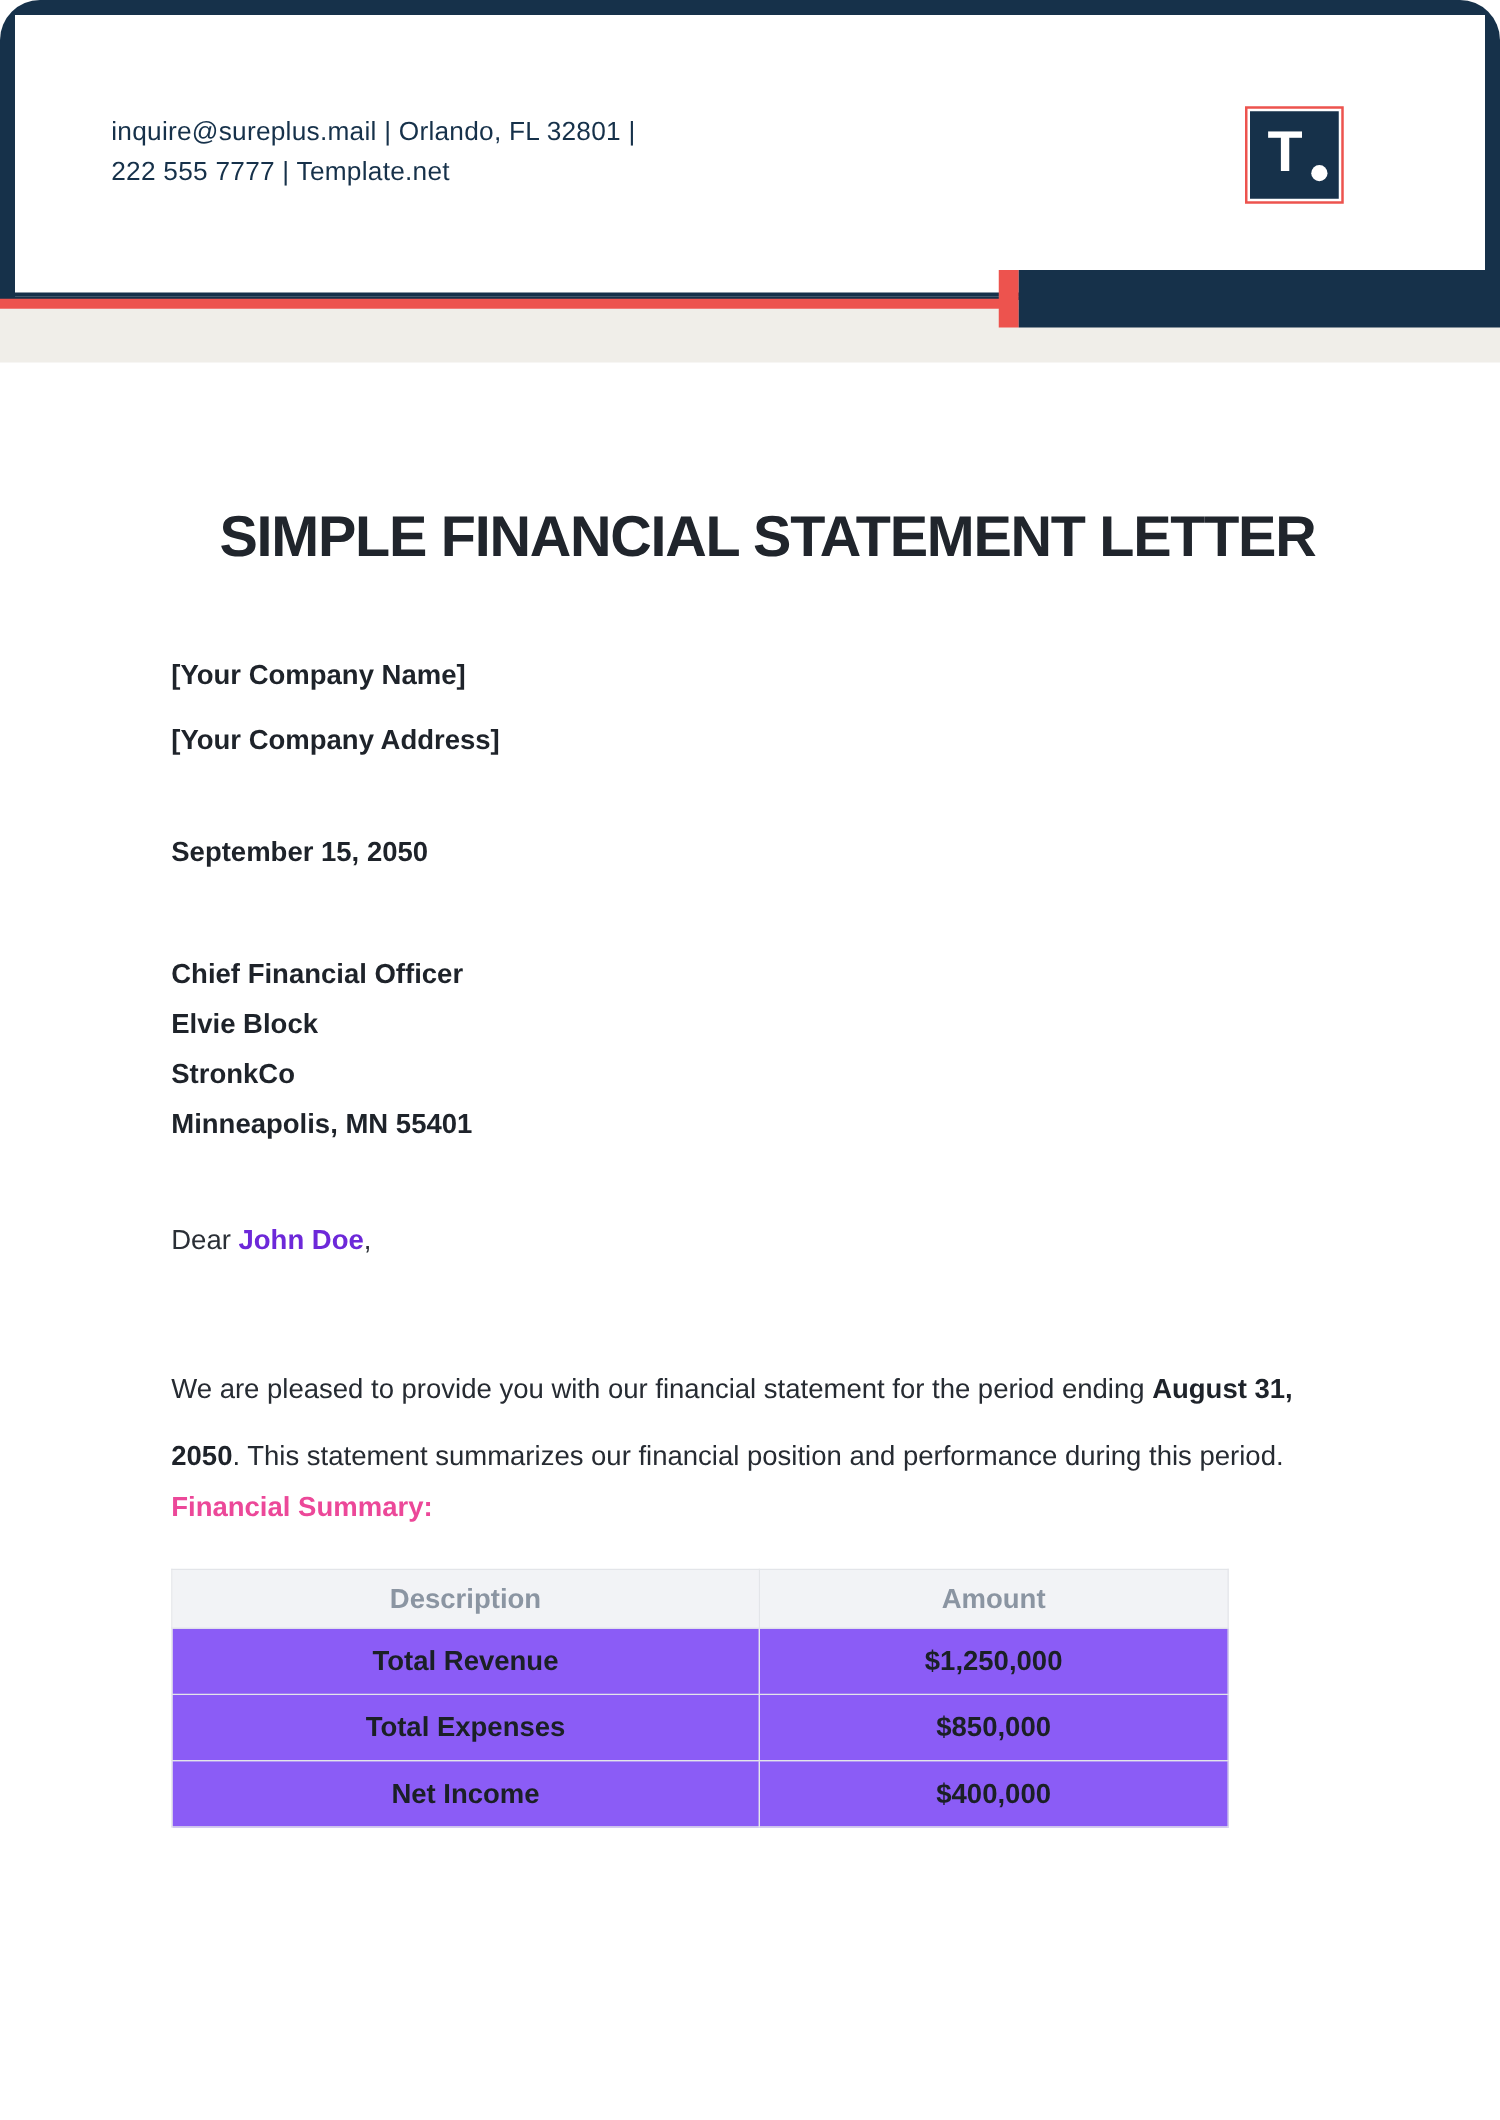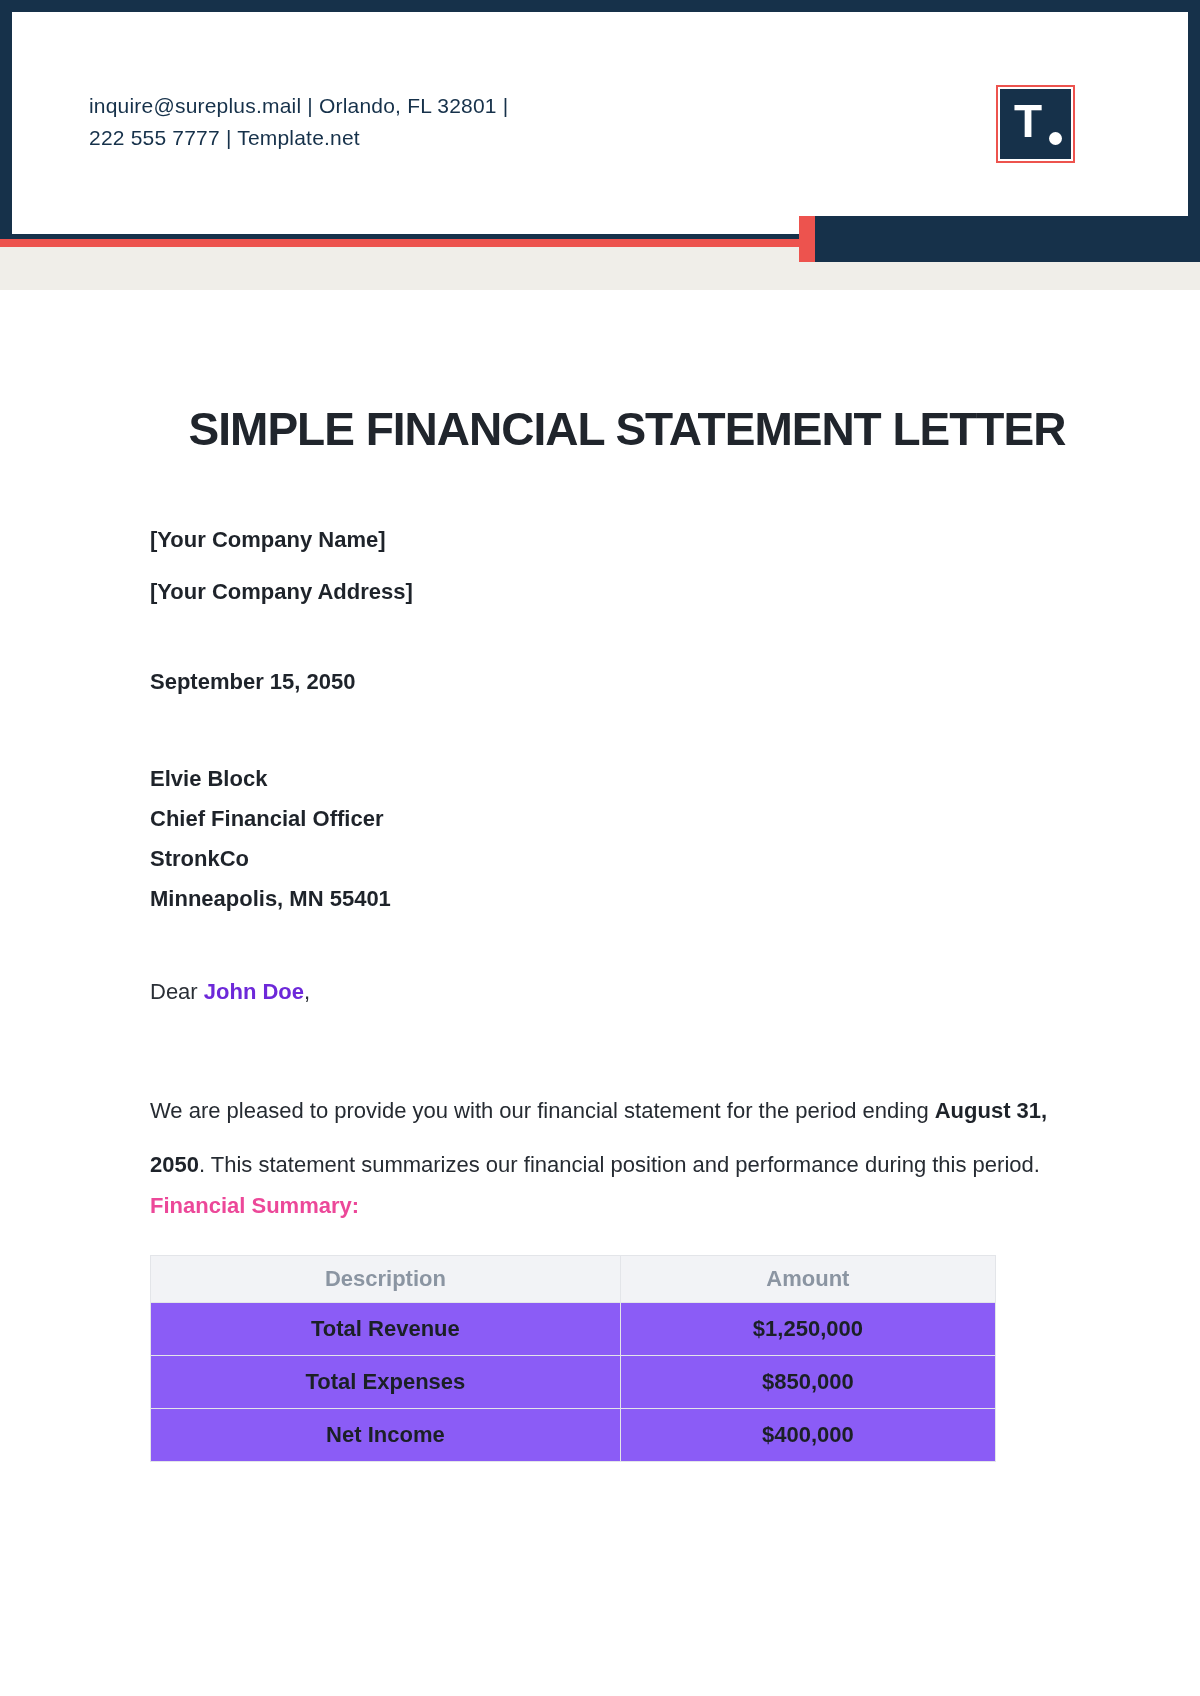--- a/index.html
+++ b/index.html
@@ -2,21 +2,21 @@
 <html><head>
 <meta charset="utf-8">
 <style>
   * { margin: 0; padding: 0; box-sizing: border-box; }
   html, body { background: #ffffff; }
   body {
     width: 1200px; height: 1696px;
     font-family: "Liberation Sans", "DejaVu Sans", sans-serif;
     position: relative;
   }
-  .page { position: relative; width: 1200px; height: 1696px; overflow: hidden; background: #ffffff; }
+  .page { position: relative; width: 1200px; height: 1696px; overflow: hidden; background: #ffffff; border-radius: 32px; }
 
   
   .header-bg {
     position: absolute; left: 0; top: 0; width: 1200px; height: 240px;
     background: #16314a; z-index: 1;
   }
   .header-card {
     position: absolute; left: 12px; top: 12px; width: 1176px; height: 225px;
     background: #ffffff; border-bottom: 3px solid #16314a; z-index: 2;
   }
@@ -51,21 +51,21 @@
     position: absolute; left: 14px; top: 6px;
     color: #ffffff; font-size: 46px; font-weight: 700; line-height: 52px;
     font-family: "Liberation Sans", sans-serif;
   }
   .logo-dot {
     position: absolute; right: 9px; bottom: 14px; width: 13px; height: 13px;
     border-radius: 50%; background: #ffffff;
   }
 
   
-  .content { position: absolute; left: 150px; top: 290px; width: 954px; z-index: 2; }
+  .content { position: absolute; left: 137px; top: 290px; width: 954px; z-index: 2; }
 
   .doc-title {
     margin-top: 112px; text-align: center;
     font-size: 46px; line-height: 54px; font-weight: 700; letter-spacing: -1px;
     color: #20252c;
   }
   .bold-line { font-size: 22px; line-height: 26px; font-weight: 700; color: #1e232a; }
   .company-name   { margin-top: 71px; }
   .company-address{ margin-top: 26px; }
   .letter-date    { margin-top: 64px; }
@@ -130,22 +130,22 @@
   <div class="content">
 
     <div class="doc-title">SIMPLE FINANCIAL STATEMENT LETTER</div>
 
     <div class="bold-line company-name">[Your Company Name]</div>
     <div class="bold-line company-address">[Your Company Address]</div>
 
     <div class="bold-line letter-date">September 15, 2050</div>
 
     <div class="recipient-block">
+        <div class="recipient-line">Chief Financial Officer</div>
         <div class="recipient-line">Elvie Block</div>
-        <div class="recipient-line">Chief Financial Officer</div>
         <div class="recipient-line">StronkCo</div>
         <div class="recipient-line">Minneapolis, MN 55401</div>
       </div>
 
     <div class="salutation">
       <span>Dear </span><span class="bold">John Doe</span><span>,</span>
     </div>
 
     <div class="body-paragraph"><span>We are pleased to provide you with our financial statement for the period ending </span><span class="bold">August 31, 2050</span><span>. This statement summarizes our financial position and performance during this period.</span></div>
 

